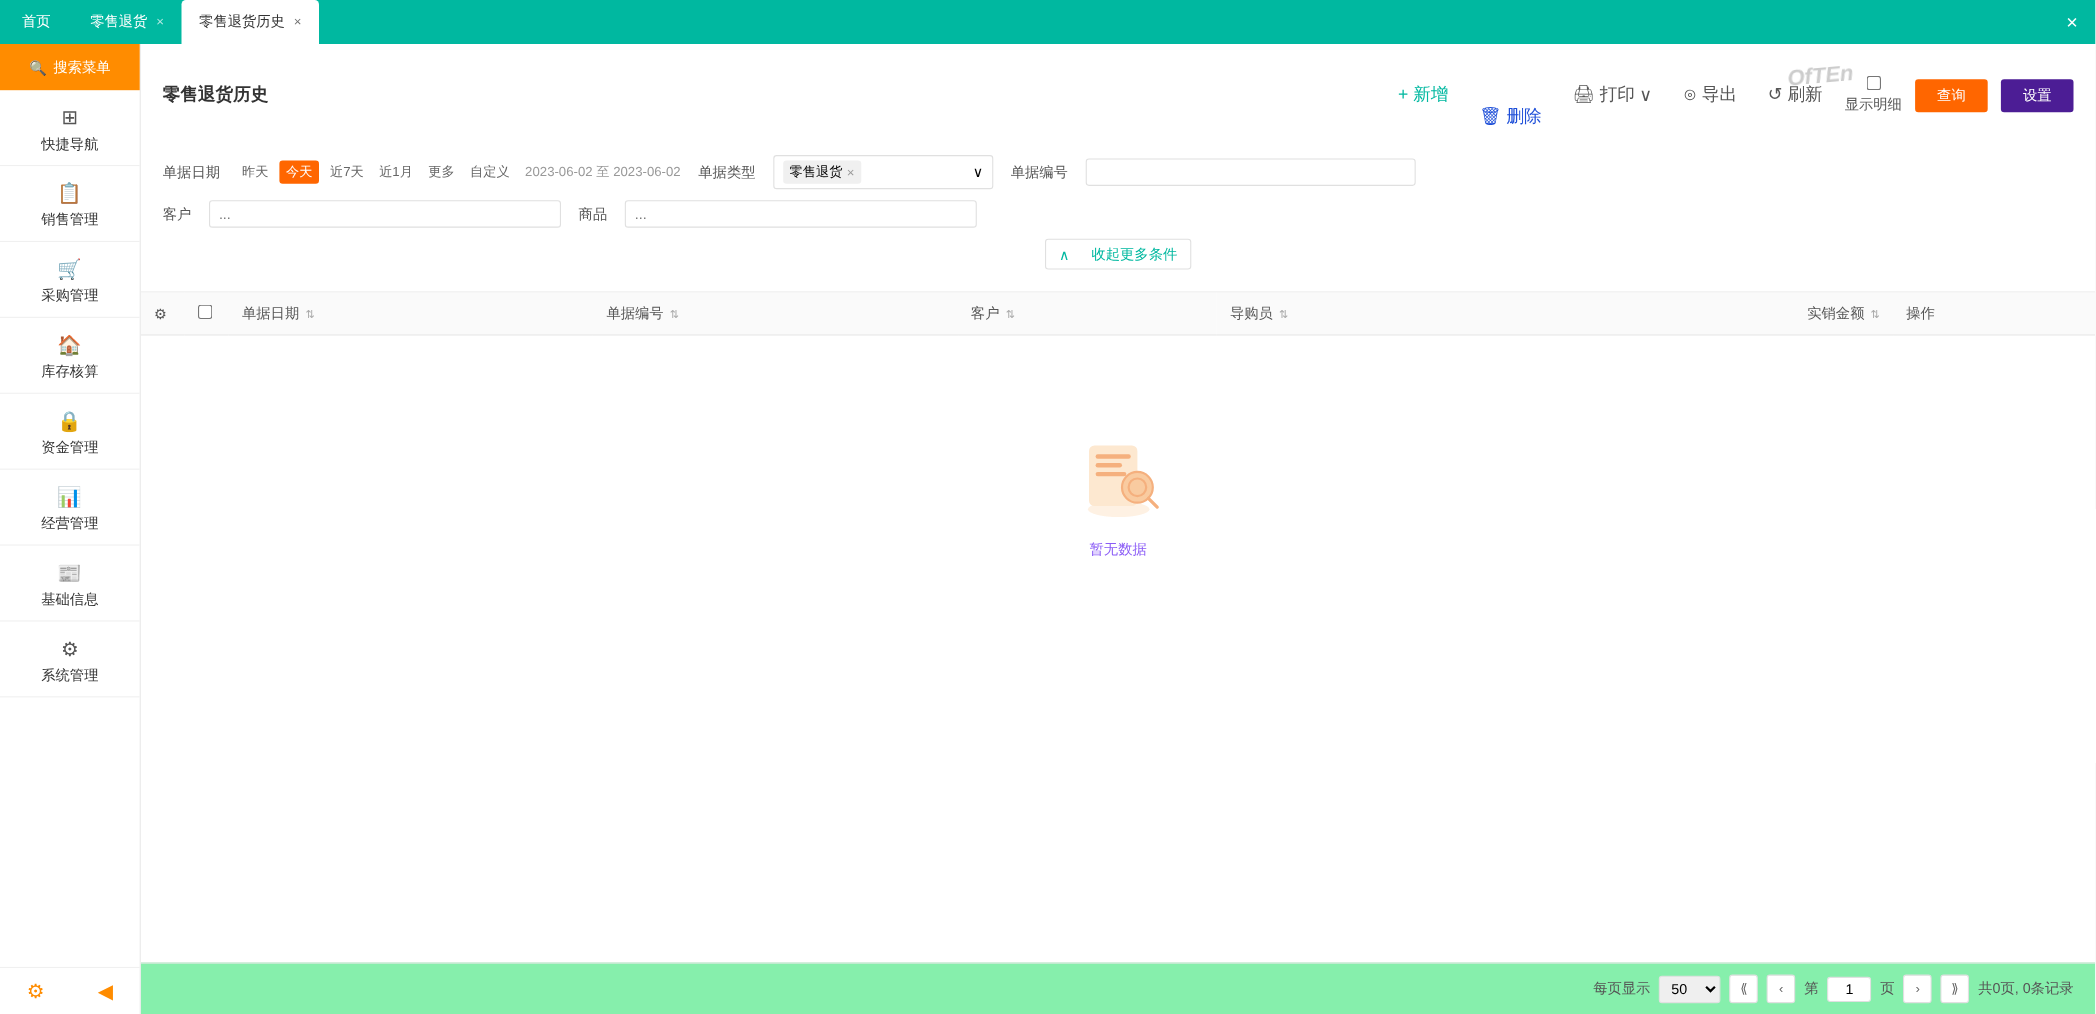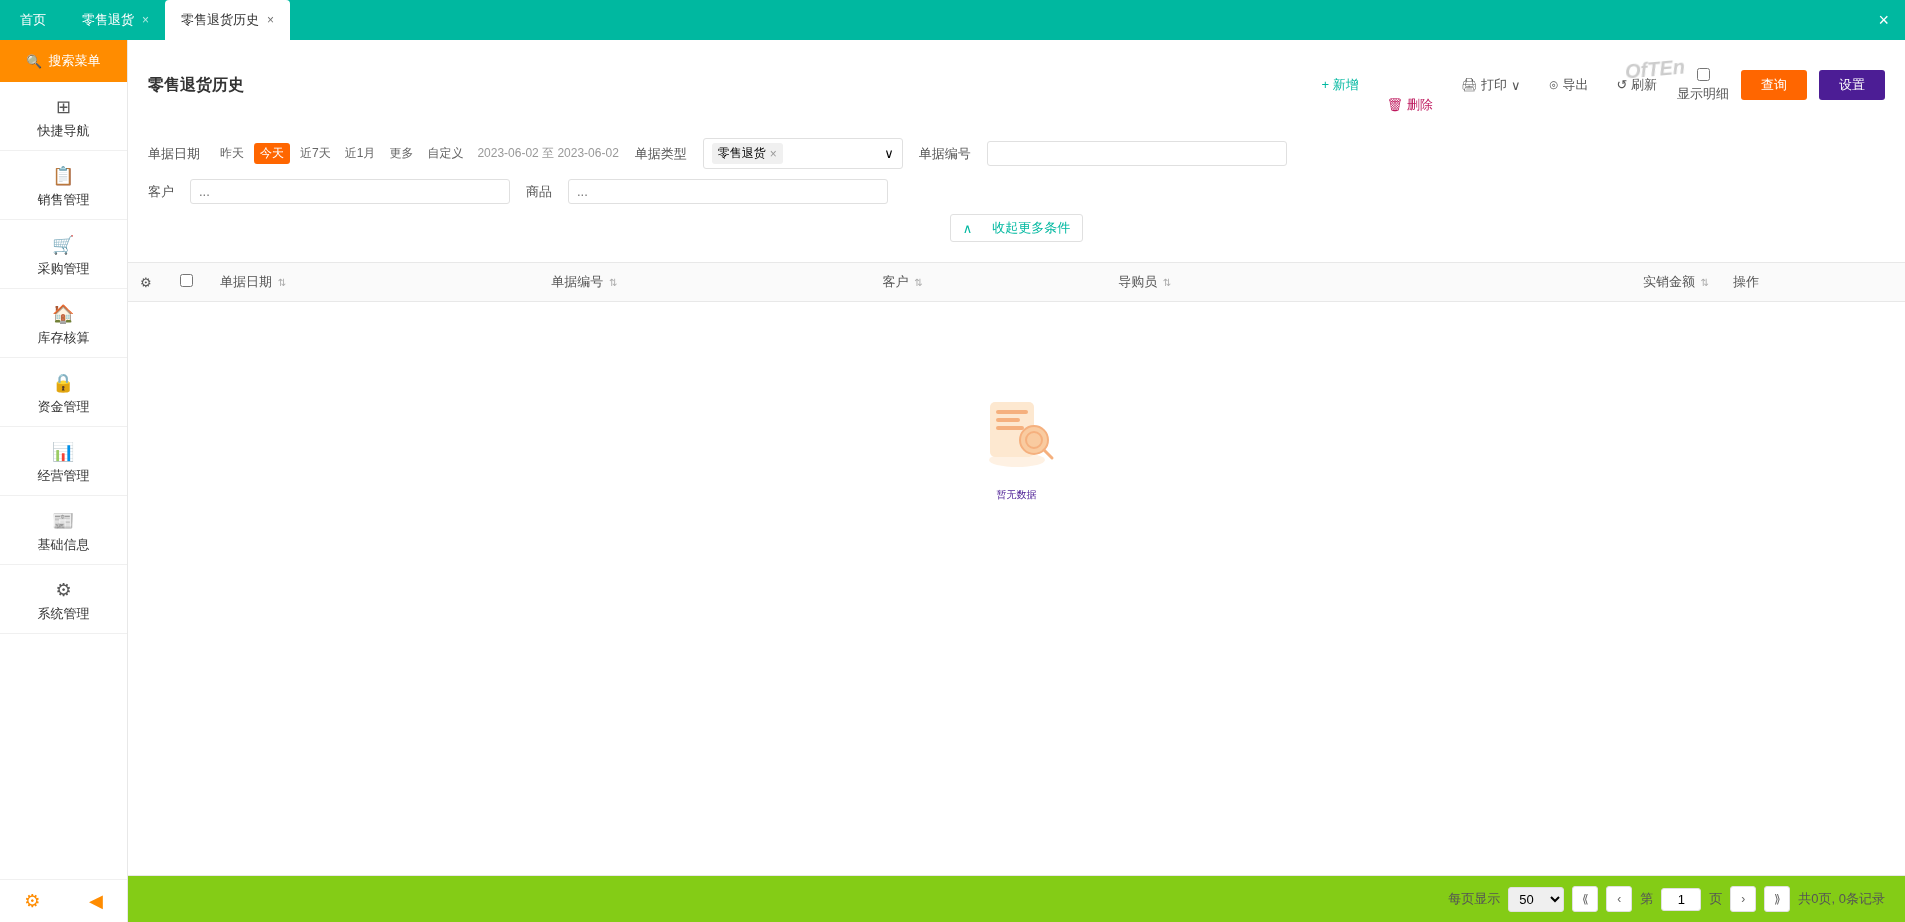--- a/index.html
+++ b/index.html
@@ -138,31 +138,31 @@
     }
     .toolbar {
       display: flex;
       align-items: center;
       gap: 12px;
     }
     .toolbar-btn {
       display: flex;
       align-items: center;
       gap: 4px;
-      font-size: 13px;
+      font-size: 16px;
       color: #555;
       cursor: pointer;
       padding: 4px 8px;
       border-radius: 3px;
     }
     .btn-new {
       color: #00b8a0;
       font-weight: 500;
     }
-    .btn-delete { color: #be185d; margin-top: 40px; }
+    .btn-delete { color: #1d4ed8; margin-top: 40px; }
     .btn-query {
       background: #ff6600;
       color: #fff;
       padding: 6px 20px;
       border-radius: 3px;
       cursor: pointer;
       font-size: 13px;
     }
     .btn-settings {
       background: #4c1d95;
@@ -293,36 +293,36 @@
     .th-checkbox { width: 40px; text-align: center; }
     .sort-icon { font-size: 10px; color: #aaa; margin-left: 2px; }
 
     
     .empty-state {
       display: flex;
       flex-direction: column;
       align-items: center;
       justify-content: center;
       padding: 80px 0;
-      color: #4c1d95;
-      font-size: 10px;
+      color: #8b5cf6;
+      font-size: 13px;
     }
     .empty-icon {
       width: 90px;
       height: 90px;
       margin-bottom: 16px;
     }
 
     
     .pagination-bar {
       display: flex;
       align-items: center;
       justify-content: flex-end;
       padding: 10px 20px;
-      background: #84cc16;
+      background: #86efac;
       border-top: 1px solid #e8e8e8;
       gap: 8px;
       font-size: 13px;
       color: #555;
       flex-shrink: 0;
     }
     .page-size-select {
       border: 1px solid #e0e0e0;
       border-radius: 3px;
       padding: 3px 6px;

